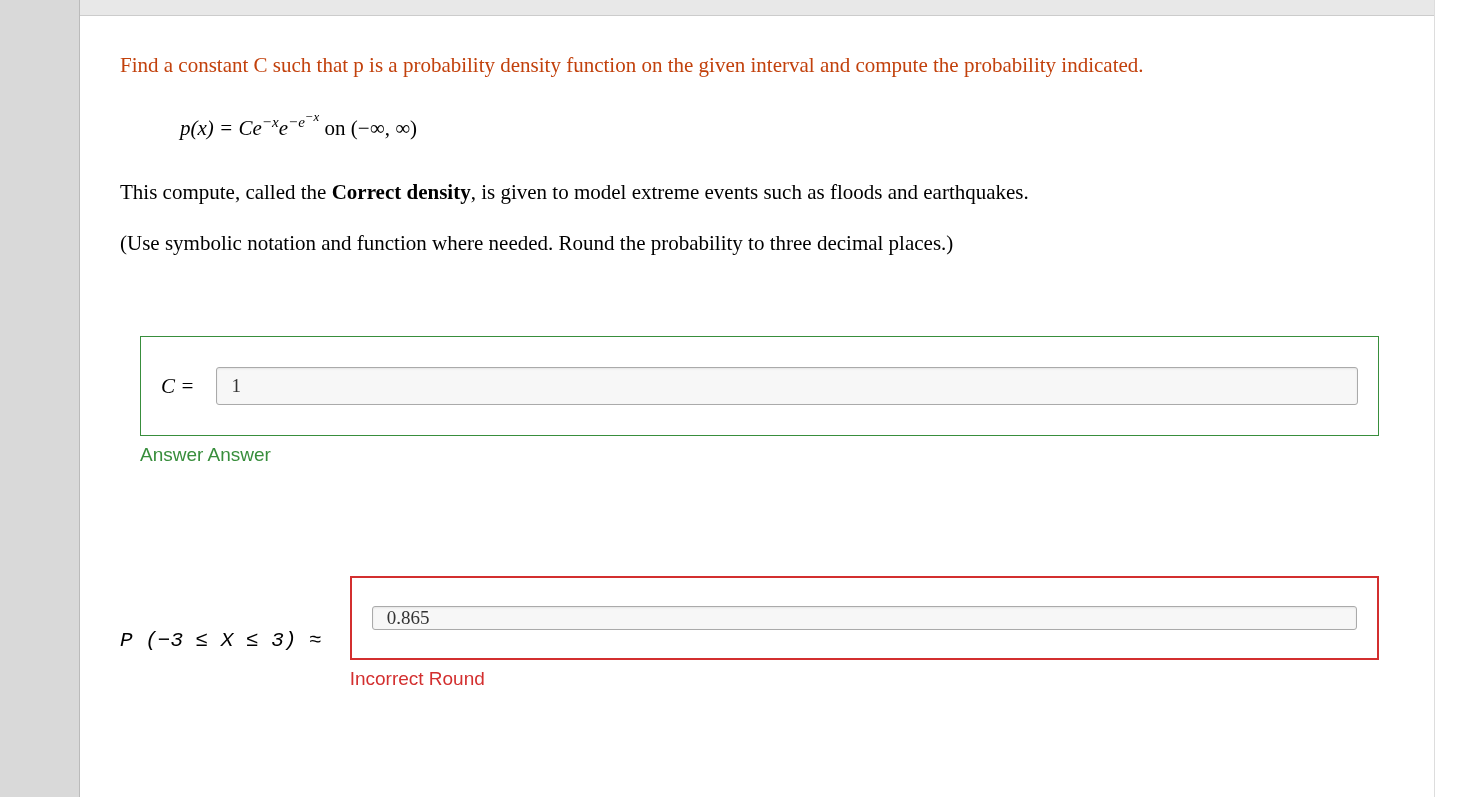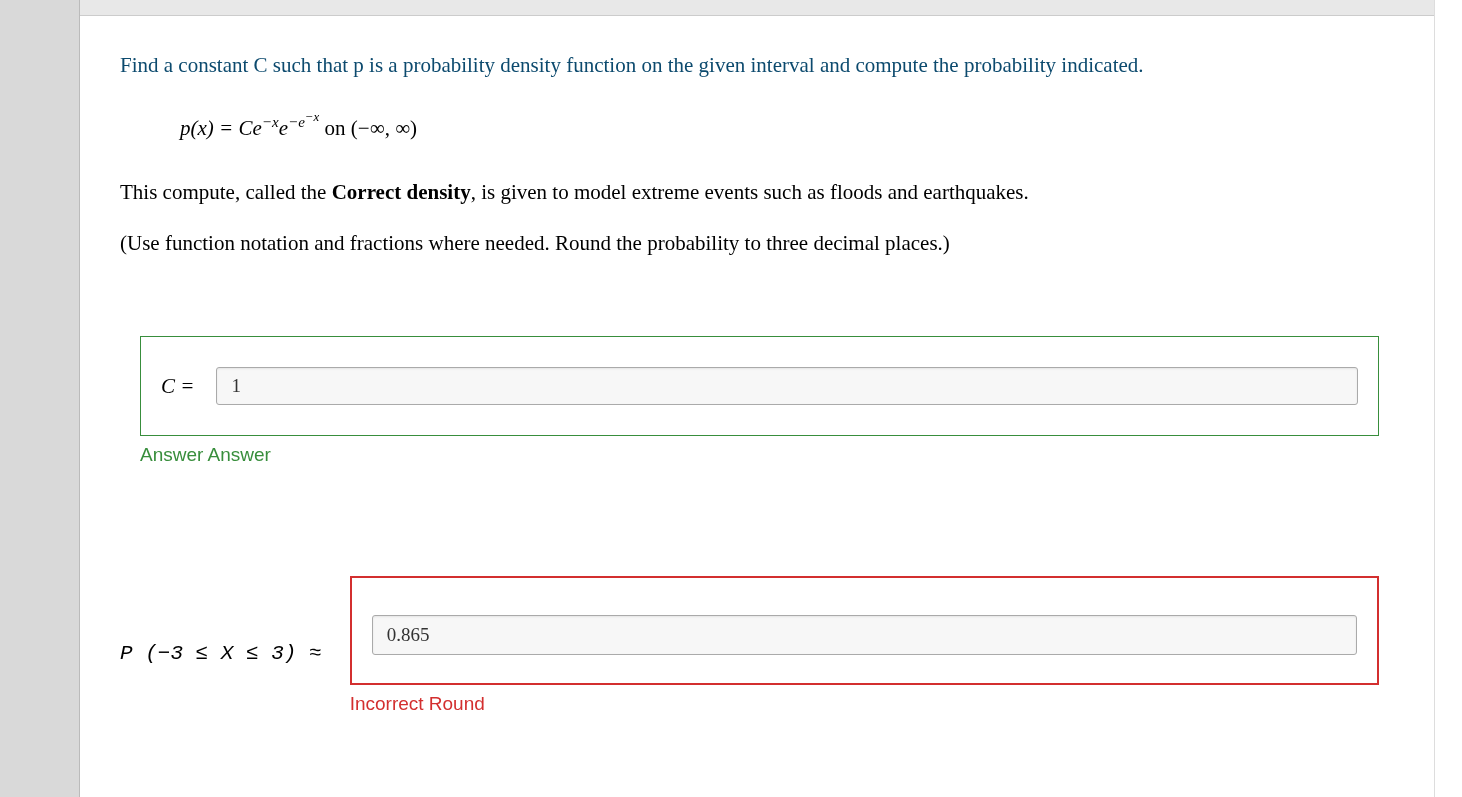--- a/index.html
+++ b/index.html
@@ -37,21 +37,21 @@
       height: 15px;
       background: #e8e8e8;
       border-bottom: 1px solid #ccc;
     }
     .content-inner {
       margin-top: 15px;
     }
     .problem-text {
       font-size: 21px;
       line-height: 1.5;
-      color: #0c4a6e;
+      color: #c2410c;
       margin-bottom: 28px;
     }
     .formula-line {
       font-size: 21px;
       font-style: italic;
       margin-left: 60px;
       margin-bottom: 35px;
       font-family: 'Times New Roman', serif;
     }
     .formula-line .var {
@@ -139,30 +139,29 @@
     .prob-right {
       flex: 1;
     }
     .prob-box {
       border: 2px solid #d32f2f;
       padding: 28px 20px;
       margin-bottom: 8px;
     }
     .prob-input {
       width: 100%;
-      height: 40px;
+      height: 24px;
       border: 1px solid #aaa;
       border-radius: 3px;
       background: #f7f7f7;
       font-size: 19px;
       padding: 0 14px;
       font-family: Georgia, serif;
       color: #333;
       box-shadow: inset 0 1px 2px rgba(0,0,0,0.08);
-      margin-top: 9px;
     }
     .right-edge {
       width: 28px;
       background: #fff;
       border-left: 1px solid #ddd;
     }
   </style>
 </head>
 <body>
 
@@ -177,21 +176,21 @@
       </p>
 
       <div class="formula-line">
         <span class="var"><span>p(x) = Ce</span></span><sup><span>−x</span></sup><span class="var"><span>e</span></span><sup><span>−e</span><sup><span>−x</span></sup></sup><span style="font-style:normal;"><span> on  (−∞, ∞)</span></span>
       </div>
 
       <p class="description-text">
         <span>This compute, called the </span><span class="bold">Correct density</span><span>, is given to model extreme events such as floods and earthquakes.</span>
       </p>
 
-      <p class="instruction-text">(Use function notation and fractions where needed. Round the probability to three decimal places.)</p>
+      <p class="instruction-text">(Use symbolic notation and function where needed. Round the probability to three decimal places.)</p>
 
       <div class="answer-section-1">
         <div class="answer-box correct">
           <span class="answer-label">C =</span>
           <input type="text" class="answer-input" value="1" style="">
         </div>
         <div class="feedback-text correct">Answer Answer</div>
       </div>
 
       <div class="answer-section-2">

